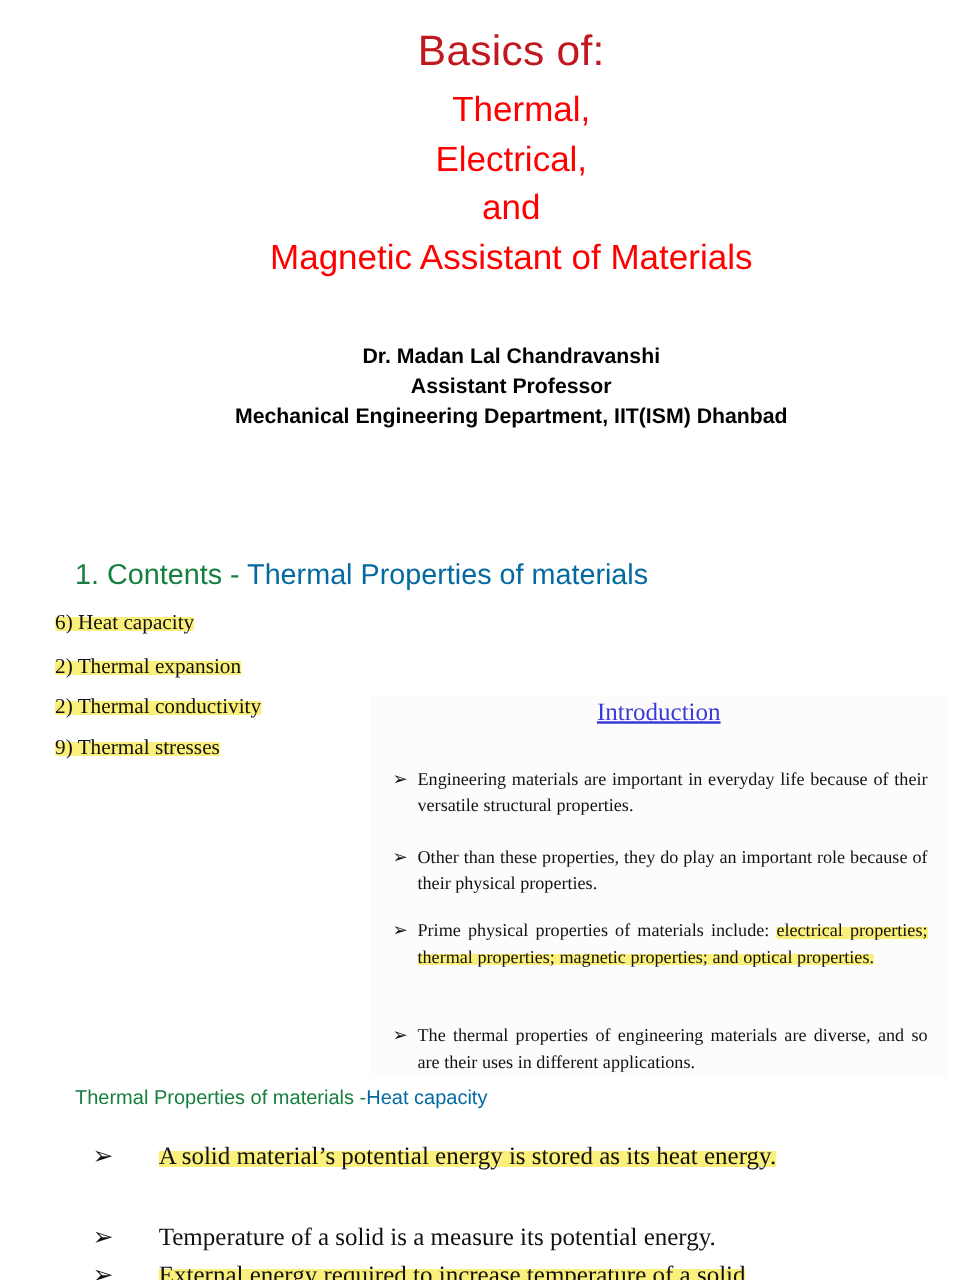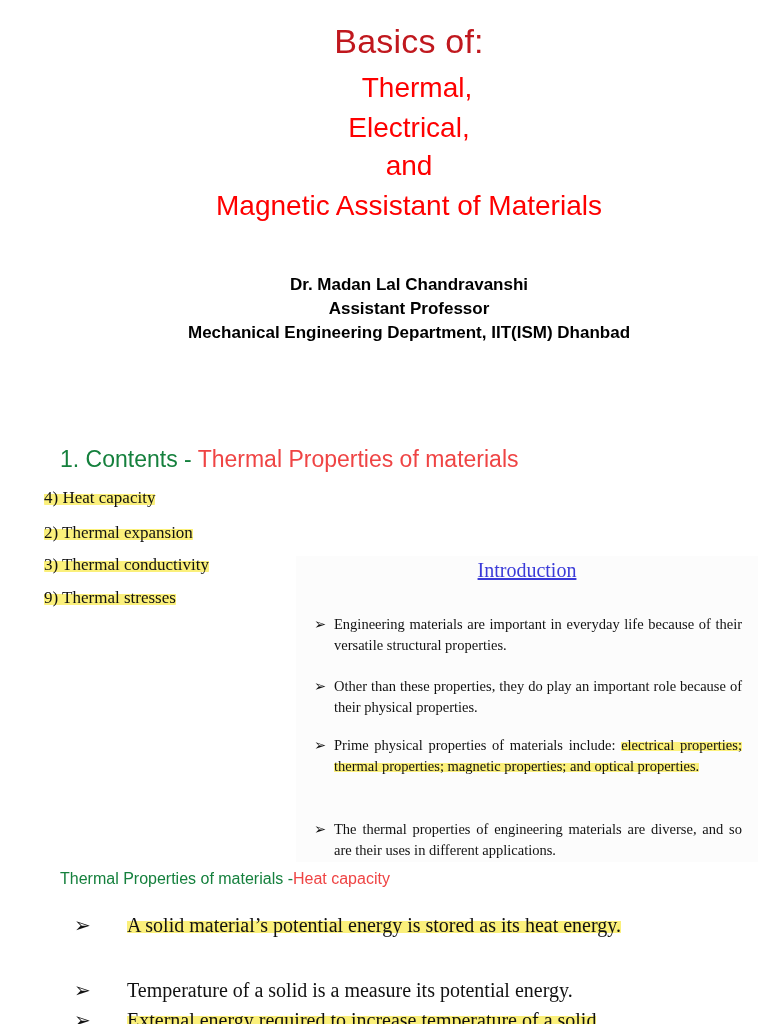--- a/index.html
+++ b/index.html
@@ -17,21 +17,21 @@
   #title-and { top: 150px; }
   #title-magnetic { top: 190px; }
 
   .author { font-weight: bold; color: #000; font-size: 17px; }
   #author-name { top: 275px; }
   #author-role { top: 299px; }
   #author-dept { top: 323px; }
 
   #contents-heading { top: 446px; left: 60px; font-size: 23px; white-space: nowrap; }
   .red { color: #15803d; }
-  .blue { color: #ef4444; }
+  .blue { color: #0369a1; }
 
   .serif { font-family: "Liberation Serif", serif; color: #111; }
   .hl { background: linear-gradient(transparent 30%, #fbf07b 30%, #fbf07b 88%, transparent 88%); border-radius: 4px; }
 
   .contents-item { left: 44px; font-size: 17px; white-space: nowrap; }
   #ci-0 { top: 488px; }
   #ci-1 { top: 523px; }
   #ci-2 { top: 555px; }
   #ci-3 { top: 588px; }
 
@@ -65,23 +65,23 @@
 <div class="abs center title-red" id="title-magnetic">Magnetic Assistant of Materials</div>
 
 <div class="abs center author" id="author-name">Dr. Madan Lal Chandravanshi</div>
 <div class="abs center author" id="author-role">Assistant Professor</div>
 <div class="abs center author" id="author-dept">Mechanical Engineering Department, IIT(ISM) Dhanbad</div>
 
 <div class="abs" id="contents-heading">
   <span class="red">1. Contents - </span><span class="blue">Thermal Properties of  materials</span>
 </div>
 
-<div class="abs serif contents-item" id="ci-0"><span class="hl">4) Heat capacity</span></div>
+<div class="abs serif contents-item" id="ci-0"><span class="hl">6) Heat capacity</span></div>
 <div class="abs serif contents-item" id="ci-1"><span class="hl">2) Thermal expansion</span></div>
-<div class="abs serif contents-item" id="ci-2"><span class="hl">3) Thermal conductivity</span></div>
+<div class="abs serif contents-item" id="ci-2"><span class="hl">2) Thermal conductivity</span></div>
 <div class="abs serif contents-item" id="ci-3"><span class="hl">9) Thermal stresses</span></div>
 
 <div class="abs" id="intro-box"></div>
 <div class="abs serif" id="intro-title">Introduction</div>
 
 <div class="abs serif intro-bullet" id="ib-0">
   <span class="arrow">➢</span>
   <span class="txt">Engineering materials are important in everyday life because of their versatile structural properties.</span>
 </div>
 <div class="abs serif intro-bullet" id="ib-1">

